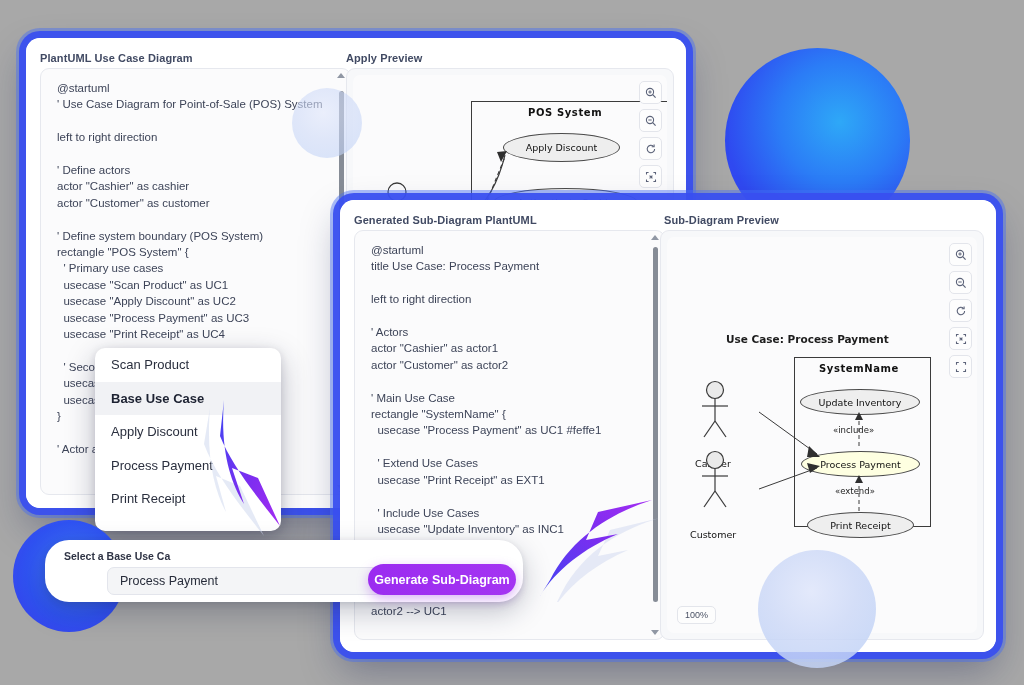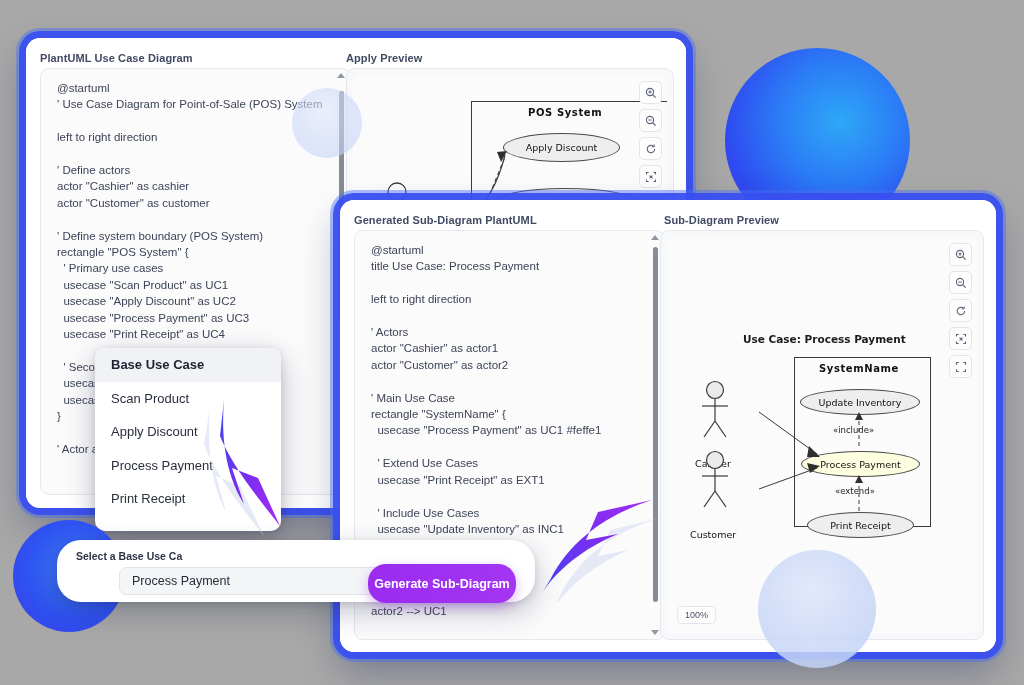--- a/index.html
+++ b/index.html
@@ -104,21 +104,20 @@
   }
   .dd-item{
     font-size:13px;color:#2a2f3e;padding:0 16px;display:flex;align-items:center;height:33.5px;
   }
   .dd-item.head{font-weight:bold;color:#1d2232;background:#f1f2f5;}
 
   
   .ctrlbar{
     position:absolute;background:#fff;border-radius:24px;
     box-shadow:0 10px 28px rgba(25,30,60,.26), 0 2px 7px rgba(25,30,60,.12);
-    margin-left:12px;
   }
   .ctrl-label{position:absolute;font-size:10.5px;color:#2f3445;font-weight:600;}
   .select{
     position:absolute;background:#f4f5f7;border:1px solid #e3e5ec;border-radius:7px;
     display:flex;align-items:center;padding:0 12px;font-size:12.5px;color:#272c3a;
   }
   .select .chev{position:absolute;right:11px;top:50%;margin-top:-2px;
     width:0;height:0;border-left:4.5px solid transparent;border-right:4.5px solid transparent;border-top:5px solid #2b3040;}
   .gen-btn{
     position:absolute;border-radius:18px;
@@ -208,22 +207,22 @@
               </svg>
             </div>
           </div>
         </div>
       </div>
 
     </div>
   </div>
 
   <div class="dropdown" style="left:95px;top:348px;width:186px;height:183px;">
+    <div class="dd-item">Scan Product</div>
     <div class="dd-item head">Base Use Case</div>
-    <div class="dd-item">Scan Product</div>
     <div class="dd-item">Apply Discount</div>
     <div class="dd-item">Process Payment</div>
     <div class="dd-item">Print Receipt</div>
   </div>
 
   <svg class="bigarrow" width="130" height="150" style="left:192px;top:398px;">
     <defs>
       <linearGradient id="ag1" x1="0" y1="0" x2="1" y2="1">
         <stop offset="0%" stop-color="#3f45f2"></stop>
         <stop offset="55%" stop-color="#7b2ef0"></stop>
@@ -246,21 +245,21 @@
           <div class="thumb" style="top:12px;height:355px;"></div>
           <div class="arrow dn"></div>
         </div>
       </div>
 
       <div class="panel-title" style="position:absolute;left:324px;top:14px;">Sub-Diagram Preview</div>
 
       <div class="preview-box" style="left:320px;top:30px;width:322px;height:408px;">
         <div class="preview-canvas">
 
-          <div class="uml-title" style="left:76px;top:96px;">Use Case: Process Payment</div>
+          <div class="uml-title" style="left:59px;top:96px;">Use Case: Process Payment</div>
 
           <div class="uml-rect" style="left:127px;top:120px;width:135px;height:168px;"></div>
           <div class="uml-rect-label" style="left:152px;top:126px;">SystemName</div>
 
           <div class="uml-ellipse" style="left:133px;top:152px;width:118px;height:24px;">Update Inventory</div>
           <div class="uml-ellipse hl" style="left:134px;top:214px;width:117px;height:24px;">Process Payment</div>
           <div class="uml-ellipse" style="left:140px;top:275px;width:105px;height:24px;">Print Receipt</div>
 
           <div class="stereo" style="left:166px;top:188px;">«include»</div>
           <div class="stereo" style="left:168px;top:249px;">«extend»</div>
@@ -357,17 +356,17 @@
   <div class="sphere-lav" style="left:292px;top:88px;width:70px;height:70px;opacity:.6;"></div>
 
   <div class="ctrlbar" style="left:45px;top:540px;width:478px;height:62px;">
     <div class="ctrl-label" style="left:19px;top:10px;">Select a Base Use Ca</div>
     <div class="select" style="left:62px;top:27px;width:290px;height:26px;">
       <span>Process Payment</span>
       <span class="chev"></span>
     </div>
 
   </div>
-  <div class="gen-btn" style="left:368px;top:564px;width:148px;height:39px;">
+  <div class="gen-btn" style="left:368px;top:564px;width:148px;height:31px;">
     <span>Generate Sub-Diagram</span>
   </div>
 
 </div>
 
 </body></html>

